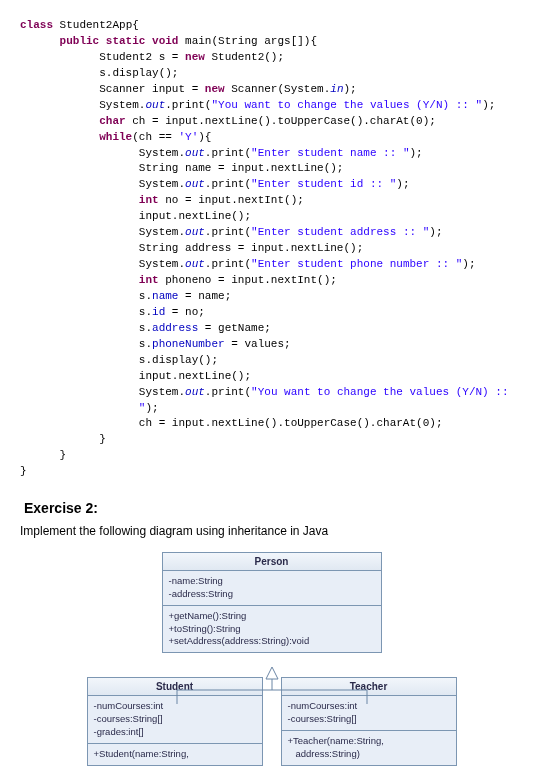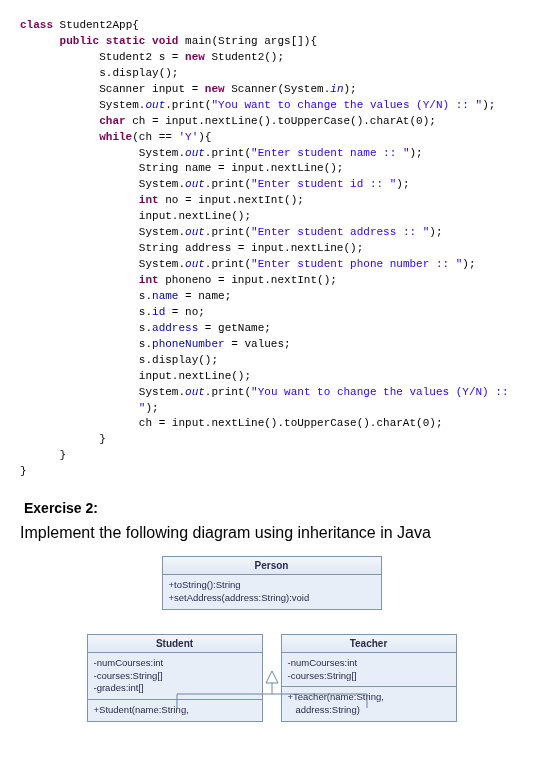--- a/index.html
+++ b/index.html
@@ -24,21 +24,21 @@
   .fld { color: #0000c0; }
   .st  { color: #0000c0; font-style: italic; }
   h3 {
     font-family: Arial, Helvetica, sans-serif;
     font-size: 14px;
     font-weight: bold;
     margin: 20px 0 8px 4px;
   }
   p.body {
     font-family: Arial, Helvetica, sans-serif;
-    font-size: 16px;
+    font-size: 12px;
     margin: 0 0 14px 0;
   }
   
   .diagram {
     width: 370px;
     margin: 10px auto 0 auto;
     position: relative;
   }
   .uml {
     border: 1px solid #7c96b2;
@@ -115,20 +115,25 @@
 
 <h3>Exercise 2:</h3>
 <p class="body">Implement the following diagram using inheritance in Java</p>
 
 <div class="diagram">
 
   <div class="person-wrap">
     <div class="uml">
       <div class="title">Person</div>
       <div class="sect">
+        <div class="line">-name:String</div>
+        <div class="line">-address:String</div>
+      </div>
+      <div class="sect">
+        <div class="line">+getName():String</div>
         <div class="line">+toString():String</div>
         <div class="line">+setAddress(address:String):void</div>
       </div>
     </div>
   </div>
 
   <svg class="conn" width="370" height="155">
     <g stroke="#6b86a5" stroke-width="1" fill="none">
 
       <polygon points="185,115 179,127 191,127" fill="#ffffff"></polygon>

